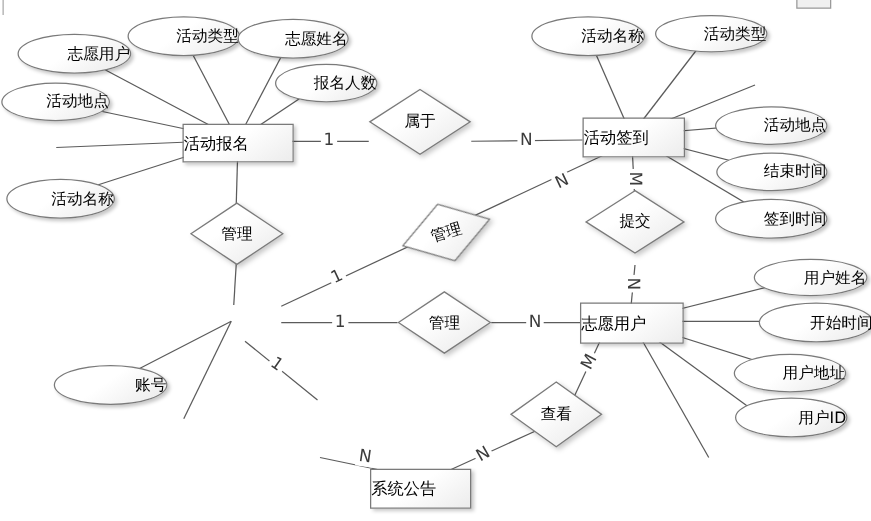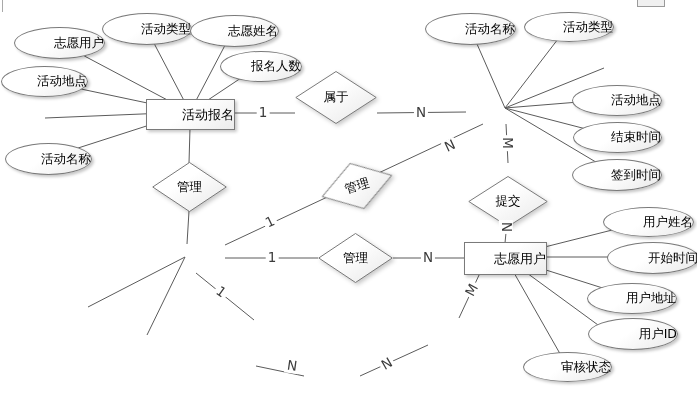--- a/index.html
+++ b/index.html
@@ -12,21 +12,21 @@
     position:absolute;z-index:2;border:1px solid #7a7a7a;border-radius:50%;
     background:linear-gradient(145deg,#ffffff 45%,#efefef 85%,#e4e4e4 100%);
     box-shadow:2px 2px 3px rgba(0,0,0,.22);
     display:flex;align-items:center;justify-content:flex-end;
     font-size:12.5px;white-space:nowrap;
   }
   .node-rect{
     position:absolute;z-index:2;border:1px solid #7a7a7a;
     background:linear-gradient(145deg,#ffffff 45%,#ececec 100%);
     box-shadow:2px 2px 3px rgba(0,0,0,.22);
-    display:flex;align-items:center;justify-content:flex-end;
+    display:flex;align-items:center;justify-content:flex-start;
     font-size:13px;white-space:nowrap;
   }
   .node-diamond{position:absolute;z-index:2;}
   .node-diamond svg{position:absolute;left:0;top:0;width:100%;height:100%;overflow:visible;filter:drop-shadow(2px 2px 2px rgba(0,0,0,.22));}
   .node-diamond .lbl{position:absolute;inset:0;display:flex;align-items:center;justify-content:center;font-size:12.5px;white-space:nowrap;}
   .card{
     position:absolute;z-index:3;font-size:13.5px;color:#3c3c3c;line-height:1;
     background:#ffffff;padding:0 2px;transform:translate(-50%,-50%);
   }
   .artifact{position:absolute;z-index:2;}
@@ -81,23 +81,29 @@
       <line x1="196" y1="273" x2="254" y2="320"></line>
       <line x1="256" y1="366" x2="304" y2="376"></line>
       <line x1="480" y1="273" x2="459" y2="318"></line>
       <line x1="428" y1="345" x2="360" y2="376"></line>
     </g>
   </svg>
 
   <div class="node-rect" style="left:146px;top:99px;width:87px;height:29px">
     <span>活动报名</span>
   </div>
+  <div class="node-rect" style="left:466px;top:94px;width:80px;height:30px">
+    <span>活动签到</span>
+  </div>
   <div class="node-rect" style="left:464px;top:242px;width:81px;height:31px">
     <span>志愿用户</span>
   </div>
+  <div class="node-rect" style="left:296px;top:375px;width:79px;height:30px">
+    <span>系统公告</span>
+  </div>
 
   <div class="node-diamond" style="left:295px;top:71px;width:82px;height:53px">
     <svg viewBox="0 0 100 100" preserveAspectRatio="none">
         <polygon points="50,1 99,50 50,99 1,50" fill="url(#dgrad)" stroke="#7a7a7a" vector-effect="non-scaling-stroke"></polygon>
       </svg>
     <span class="lbl">属于</span>
   </div>
   <div class="node-diamond" style="left:152px;top:162px;width:75px;height:50px">
     <svg viewBox="0 0 100 100" preserveAspectRatio="none">
         <polygon points="50,1 99,50 50,99 1,50" fill="url(#dgrad)" stroke="#7a7a7a" vector-effect="non-scaling-stroke"></polygon>
@@ -109,25 +115,31 @@
         <polygon points="50,1 99,50 50,99 1,50" fill="url(#dgrad)" stroke="#7a7a7a" vector-effect="non-scaling-stroke"></polygon>
       </svg>
     <span class="lbl">管理</span>
   </div>
   <div class="node-diamond" style="left:318px;top:233px;width:75px;height:50px">
     <svg viewBox="0 0 100 100" preserveAspectRatio="none">
         <polygon points="50,1 99,50 50,99 1,50" fill="url(#dgrad)" stroke="#7a7a7a" vector-effect="non-scaling-stroke"></polygon>
       </svg>
     <span class="lbl">管理</span>
   </div>
-  <div class="node-diamond" style="left:468px;top:176px;width:80px;height:51px">
+  <div class="node-diamond" style="left:468px;top:152px;width:80px;height:51px">
     <svg viewBox="0 0 100 100" preserveAspectRatio="none">
         <polygon points="50,1 99,50 50,99 1,50" fill="url(#dgrad)" stroke="#7a7a7a" vector-effect="non-scaling-stroke"></polygon>
       </svg>
     <span class="lbl">提交</span>
+  </div>
+  <div class="node-diamond" style="left:408px;top:305px;width:74px;height:53px">
+    <svg viewBox="0 0 100 100" preserveAspectRatio="none">
+        <polygon points="50,1 99,50 50,99 1,50" fill="url(#dgrad)" stroke="#7a7a7a" vector-effect="non-scaling-stroke"></polygon>
+      </svg>
+    <span class="lbl">查看</span>
   </div>
 
   <div class="node-ellipse" style="left:14px;top:27px;width:89px;height:30px">
       <span>志愿用户</span>
     </div>
   <div class="node-ellipse" style="left:102px;top:13px;width:88px;height:30px">
       <span>活动类型</span>
     </div>
   <div class="node-ellipse" style="left:190px;top:15px;width:87px;height:30px">
       <span>志愿姓名</span>
@@ -151,35 +163,35 @@
   <div class="node-ellipse" style="left:572px;top:85px;width:88px;height:29px">
       <span>活动地点</span>
     </div>
   <div class="node-ellipse" style="left:573px;top:122px;width:87px;height:29px">
       <span>结束时间</span>
     </div>
   <div class="node-ellipse" style="left:572px;top:159px;width:88px;height:30px">
       <span>签到时间</span>
     </div>
 
+  <div class="node-ellipse" style="left:43px;top:292px;width:89px;height:30px">
+      <span>账号</span>
+    </div>
 
   <div class="node-ellipse" style="left:603px;top:207px;width:89px;height:28px">
       <span>用户姓名</span>
     </div>
   <div class="node-ellipse" style="left:607px;top:242px;width:90px;height:30px">
       <span>开始时间</span>
     </div>
   <div class="node-ellipse" style="left:587px;top:283px;width:88px;height:29px">
       <span>用户地址</span>
     </div>
   <div class="node-ellipse" style="left:588px;top:318px;width:88px;height:30px">
       <span>用户ID</span>
-    </div>
-  <div class="node-ellipse" style="left:523px;top:352px;width:87px;height:28px">
-      <span>审核状态</span>
     </div>
 
   <span class="card" style="left:263px;top:113px">1</span>
   <span class="card" style="left:421px;top:113px">N</span>
   <span class="card" style="left:270px;top:222px;transform:translate(-50%,-50%) rotate(-25deg)">1</span>
   <span class="card" style="left:450px;top:146px;transform:translate(-50%,-50%) rotate(-25deg)">N</span>
   <span class="card" style="left:272px;top:258px">1</span>
   <span class="card" style="left:428px;top:258px">N</span>
   <span class="card" style="left:507px;top:143px;transform:translate(-50%,-50%) rotate(90deg)">M</span>
   <span class="card" style="left:506px;top:227px;transform:translate(-50%,-50%) rotate(90deg)">N</span>

